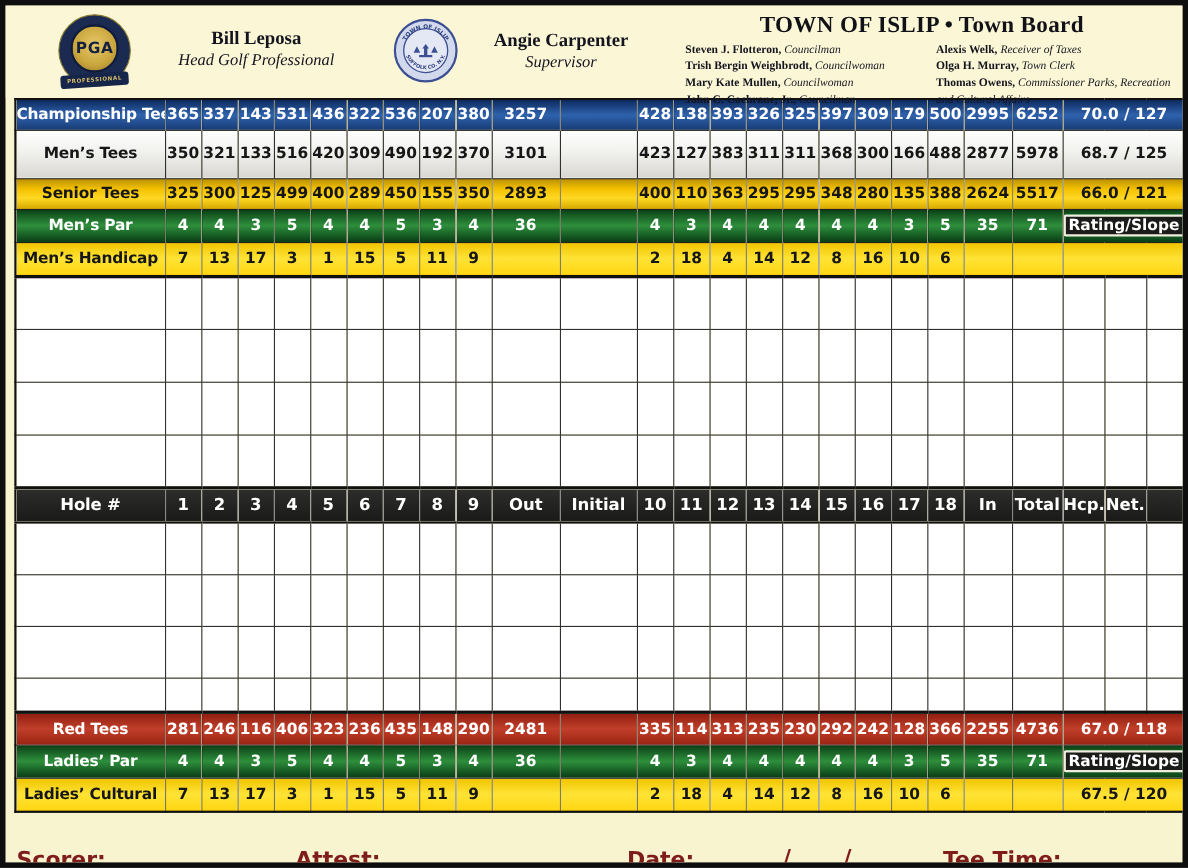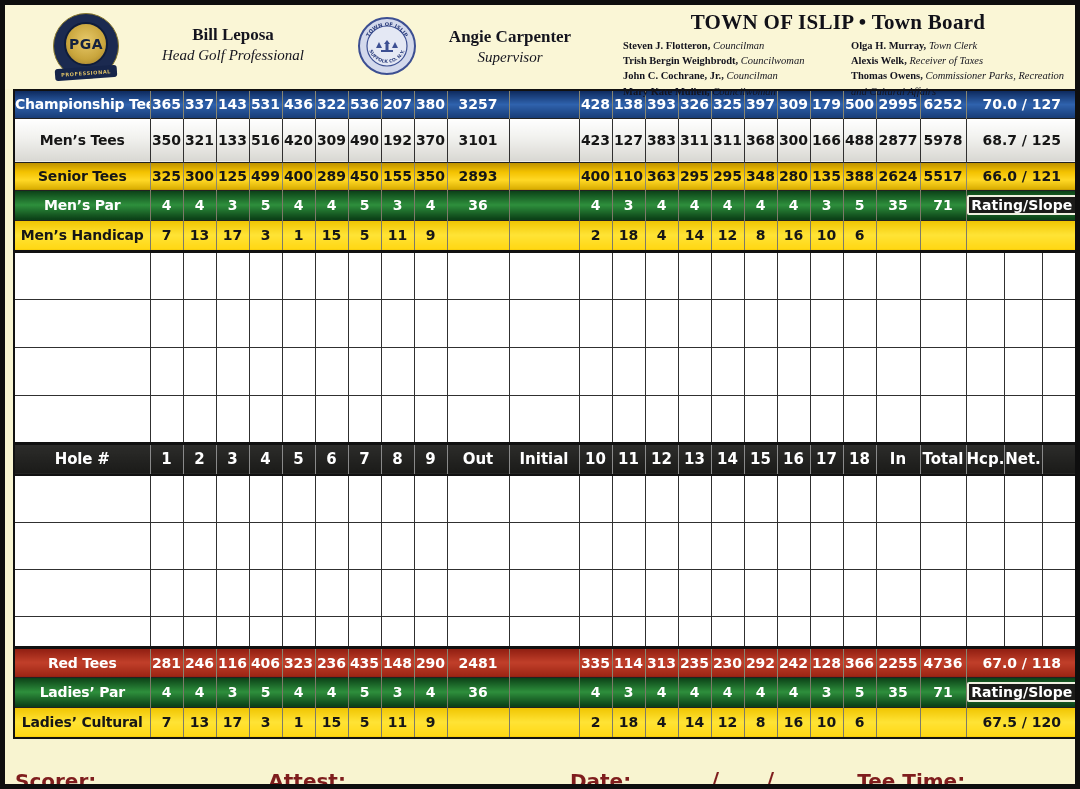--- a/index.html
+++ b/index.html
@@ -111,26 +111,26 @@
       <div class="who-name">Angie Carpenter</div>
       <div class="who-title">Supervisor</div>
     </div>
 
     <div class="board">
       <div class="board-title">TOWN OF ISLIP • Town Board</div>
       <div class="officials">
         <ul class="off-left">
             <li><span class="off-name">Steven J. Flotteron, </span><span class="off-title">Councilman</span></li>
             <li><span class="off-name">Trish Bergin Weighbrodt, </span><span class="off-title">Councilwoman</span></li>
+            <li><span class="off-name">Mary Kate Mullen, </span><span class="off-title">Councilwoman</span></li>
             <li><span class="off-name">John C. Cochrane, Jr., </span><span class="off-title">Councilman</span></li>
-            <li><span class="off-name">Mary Kate Mullen, </span><span class="off-title">Councilwoman</span></li>
           </ul>
         <ul class="off-right">
+            <li><span class="off-name">Alexis Welk, </span><span class="off-title">Receiver of Taxes</span></li>
             <li><span class="off-name">Olga H. Murray, </span><span class="off-title">Town Clerk</span></li>
-            <li><span class="off-name">Alexis Welk, </span><span class="off-title">Receiver of Taxes</span></li>
             <li><span class="off-name">Thomas Owens, </span><span class="off-title">Commissioner Parks, Recreation and Cultural Affairs</span></li>
           </ul>
       </div>
     </div>
   </div>
 
   <table class="grid">
     <colgroup id="cols">
         <col style="width: 136px;">
         <col style="width: 33px;">

